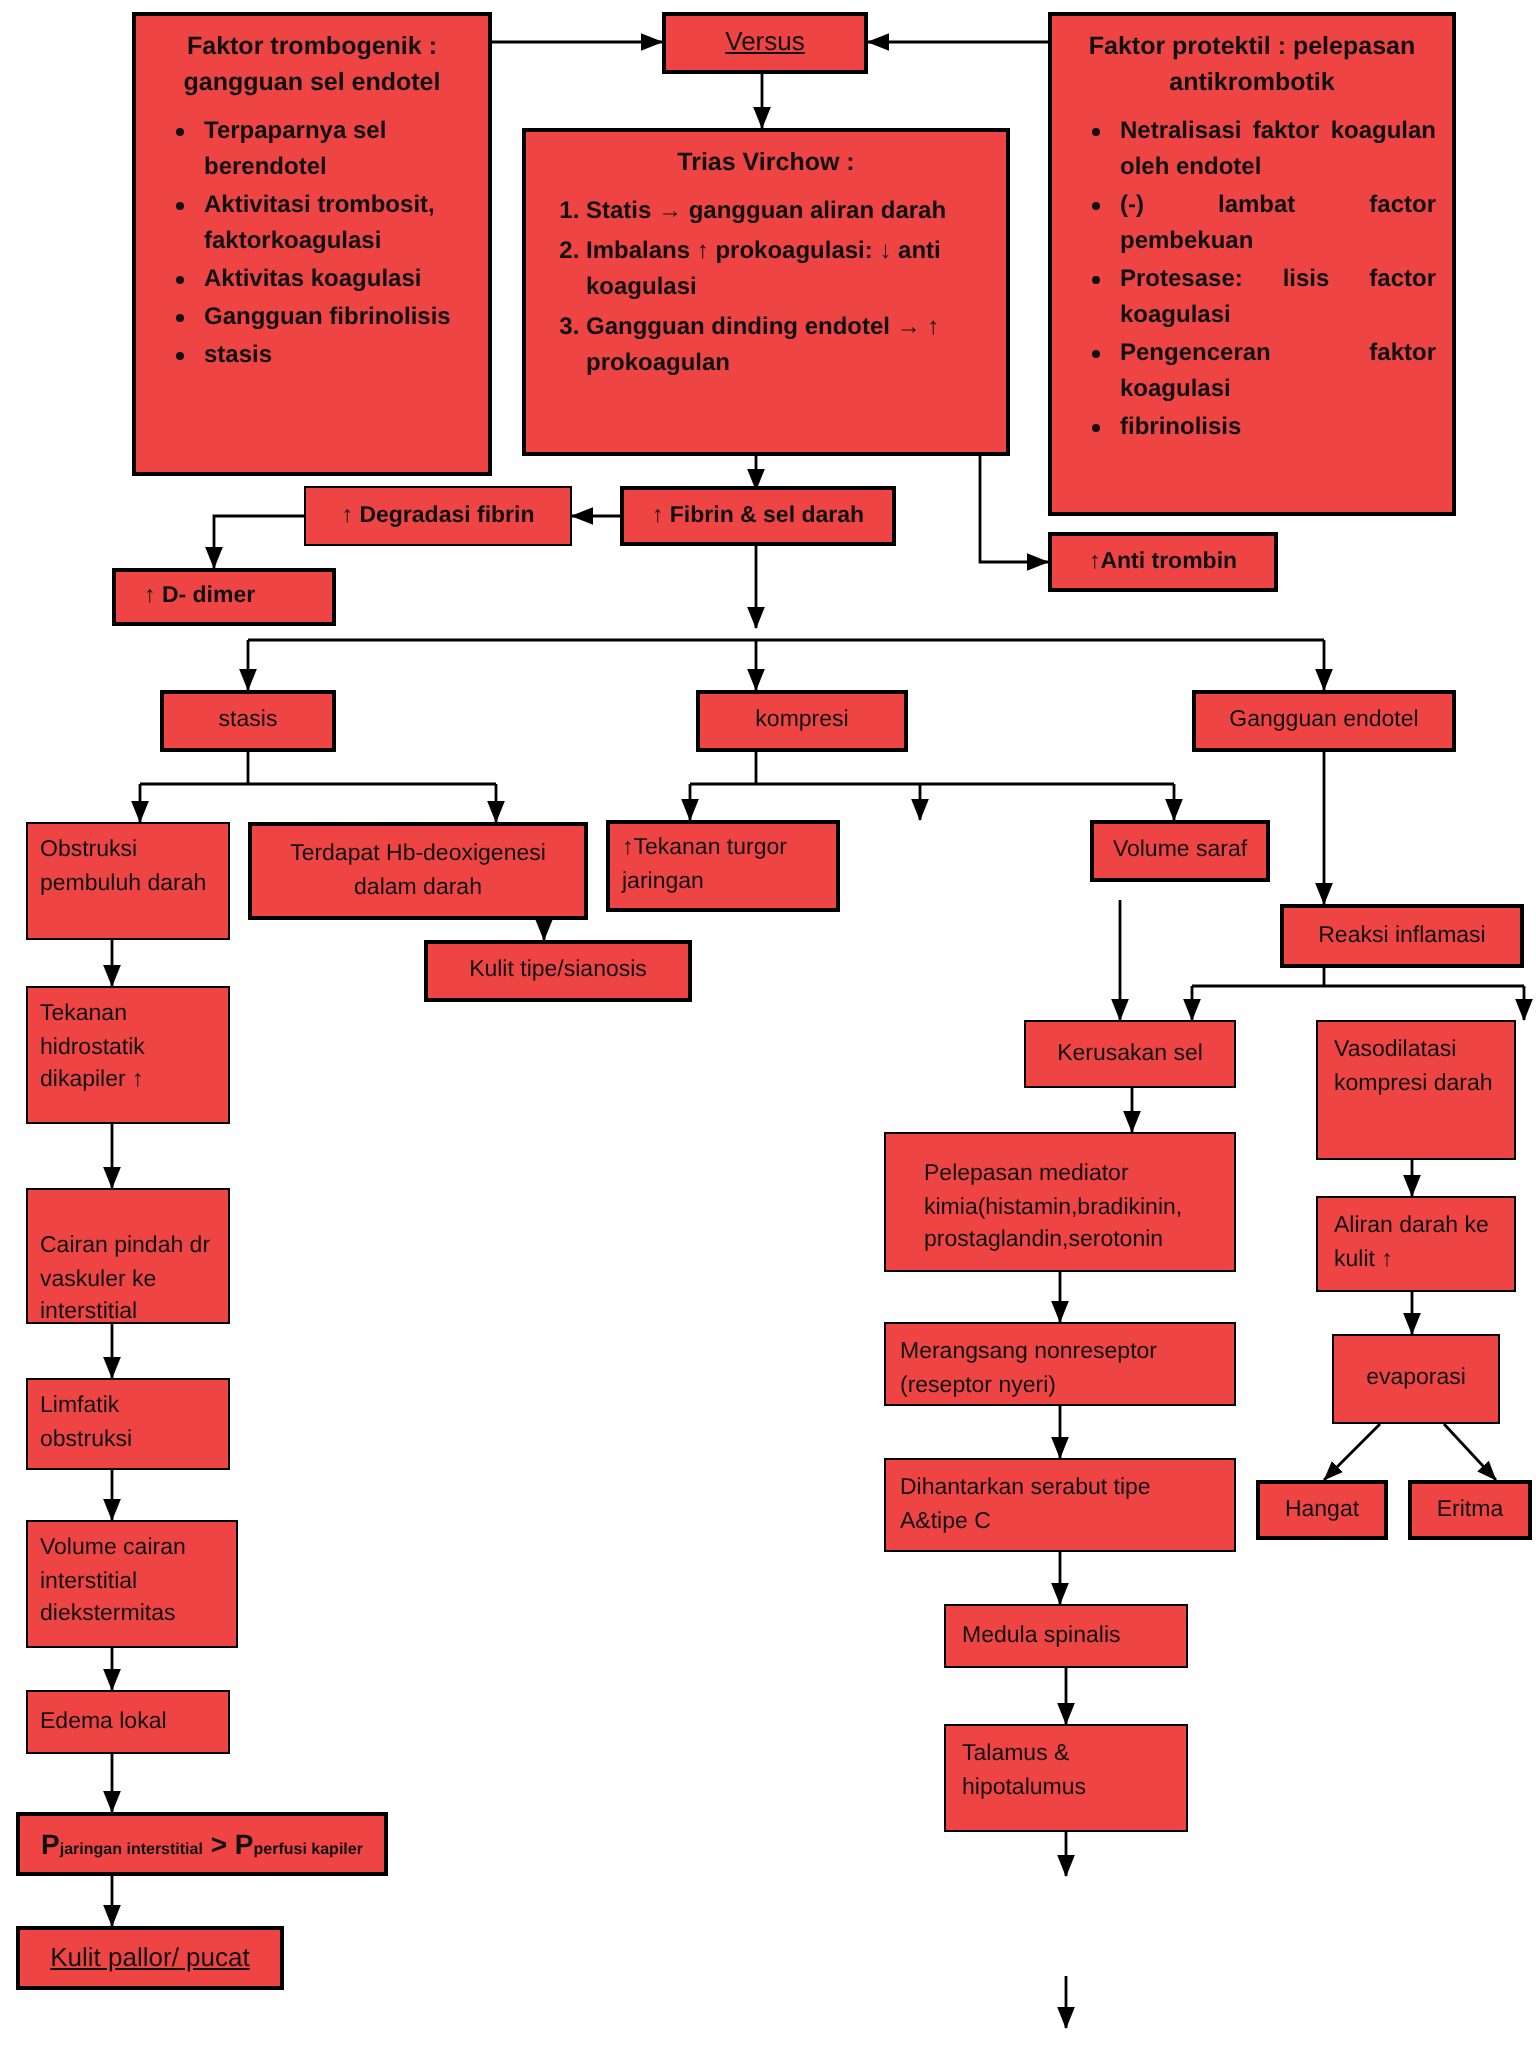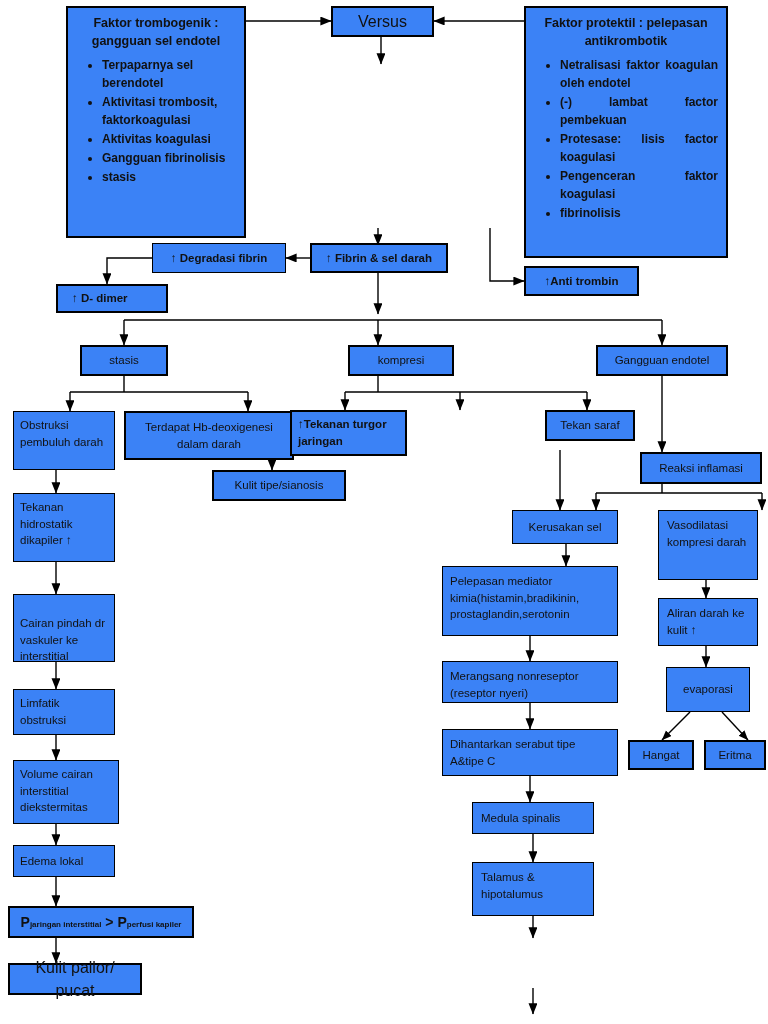--- a/index.html
+++ b/index.html
@@ -1,25 +1,25 @@
 <!DOCTYPE html>
 <html><head>
 <meta charset="utf-8">
 <style>
   html,body{margin:0;padding:0;background:#ffffff;}
   body{font-family:"Liberation Sans", sans-serif;}
   #canvas{position:relative;width:768px;height:1024px;background:#fff;overflow:hidden;}
-  .node{position:absolute;box-sizing:border-box;background:#3b82f6;border:1px solid #000;
+  .node{position:absolute;box-sizing:border-box;background:#ef4444;border:1px solid #000;
         display:flex;align-items:center;justify-content:center;text-align:center;
         font-size:11.5px;color:#111;line-height:1.45;padding:3px 4px;}
   .node.bold{border:2.5px solid #000;}
   .node.thin{border:1px solid #000;}
   .node.left{justify-content:flex-start;text-align:left;}
   .node.topal{align-items:flex-start;}
-  .big{font-size:16px;}
+  .big{font-size:13px;text-decoration:underline;}
   .listbox{display:block;text-align:left;padding:6px 8px;}
   .listbox .hdr{text-align:center;font-weight:bold;font-size:12.5px;line-height:1.45;margin-bottom:6px;}
   .listbox ul{margin:0;padding-left:26px;list-style:disc;}
   .listbox ul li{font-weight:bold;font-size:12px;line-height:1.5;margin-bottom:1px;}
   .listbox ol{margin:0;padding-left:22px;}
   .listbox ol li{font-weight:bold;font-size:12px;line-height:1.5;margin-bottom:2px;}
   .justify li{text-align:justify;}
   .wt{font-weight:bold;}
   svg.wires{position:absolute;left:0;top:0;width:768px;height:1024px;pointer-events:none;}
   .pbox{font-weight:bold;font-size:14px;}
@@ -140,20 +140,28 @@
     <div class="hdr">Faktor protektil : pelepasan antikrombotik</div>
     <ul class="justify">
       <li>Netralisasi faktor koagulan oleh endotel</li>
       <li>(-) lambat factor pembekuan</li>
       <li>Protesase: lisis factor koagulasi</li>
       <li>Pengenceran faktor koagulasi</li>
       <li>fibrinolisis</li>
     </ul>
   </div>
 
+  <div class="node bold listbox" style="left:261px;top:64px;width:244px;height:164px;">
+    <div class="hdr">Trias Virchow :</div>
+    <ol>
+      <li>Statis → gangguan aliran darah</li>
+      <li>Imbalans ↑ prokoagulasi: ↓ anti koagulasi</li>
+      <li>Gangguan dinding endotel → ↑ prokoagulan</li>
+    </ol>
+  </div>
 
   <div class="node thin wt" style="left:152px;top:243px;width:134px;height:30px;">
     <span>↑ Degradasi fibrin</span>
   </div>
 
   <div class="node bold wt" style="left:310px;top:243px;width:138px;height:30px;">
     <span>↑ Fibrin &amp; sel darah</span>
   </div>
 
   <div class="node bold wt" style="left:524px;top:266px;width:115px;height:30px;">
@@ -177,27 +185,27 @@
   </div>
 
   <div class="node thin left topal" style="left:13px;top:411px;width:102px;height:59px;padding:5px 6px;">
     <span>Obstruksi pembuluh darah</span>
   </div>
 
   <div class="node bold" style="left:124px;top:411px;width:170px;height:49px;">
     <span>Terdapat Hb-deoxigenesi dalam darah</span>
   </div>
 
-  <div class="node bold left" style="left:290px;top:410px;width:117px;height:46px;padding-left:6px;font-weight:bold;">
+  <div class="node bold left" style="left:303px;top:410px;width:117px;height:46px;padding-left:6px;">
     <span>↑Tekanan turgor jaringan</span>
   </div>
 
 
   <div class="node bold" style="left:545px;top:410px;width:90px;height:31px;">
-    <span>Tekan saraf</span>
+    <span>Volume saraf</span>
   </div>
 
   <div class="node bold" style="left:212px;top:470px;width:134px;height:31px;">
     <span>Kulit tipe/sianosis</span>
   </div>
 
   <div class="node bold" style="left:640px;top:452px;width:122px;height:32px;">
     <span>Reaksi inflamasi</span>
   </div>
 
@@ -226,21 +234,21 @@
   </div>
 
   <div class="node bold big" style="left:8px;top:963px;width:134px;height:32px;">
     <span>Kulit pallor/ pucat</span>
   </div>
 
   <div class="node thin" style="left:512px;top:510px;width:106px;height:34px;">
     <span>Kerusakan sel</span>
   </div>
 
-  <div class="node thin left topal" style="left:442px;top:566px;width:176px;height:70px;padding:6px 7px;">
+  <div class="node thin left topal" style="left:442px;top:566px;width:176px;height:70px;padding:6px 19px;align-items:flex-end;">
     <span>Pelepasan mediator kimia(histamin,bradikinin, prostaglandin,serotonin</span>
   </div>
 
   <div class="node thin left topal" style="left:442px;top:661px;width:176px;height:42px;padding:6px 7px;">
     <span>Merangsang nonreseptor (reseptor nyeri)</span>
   </div>
 
   <div class="node thin left topal" style="left:442px;top:729px;width:176px;height:47px;padding:6px 7px;">
     <span>Dihantarkan serabut tipe A&amp;tipe C</span>
   </div>

